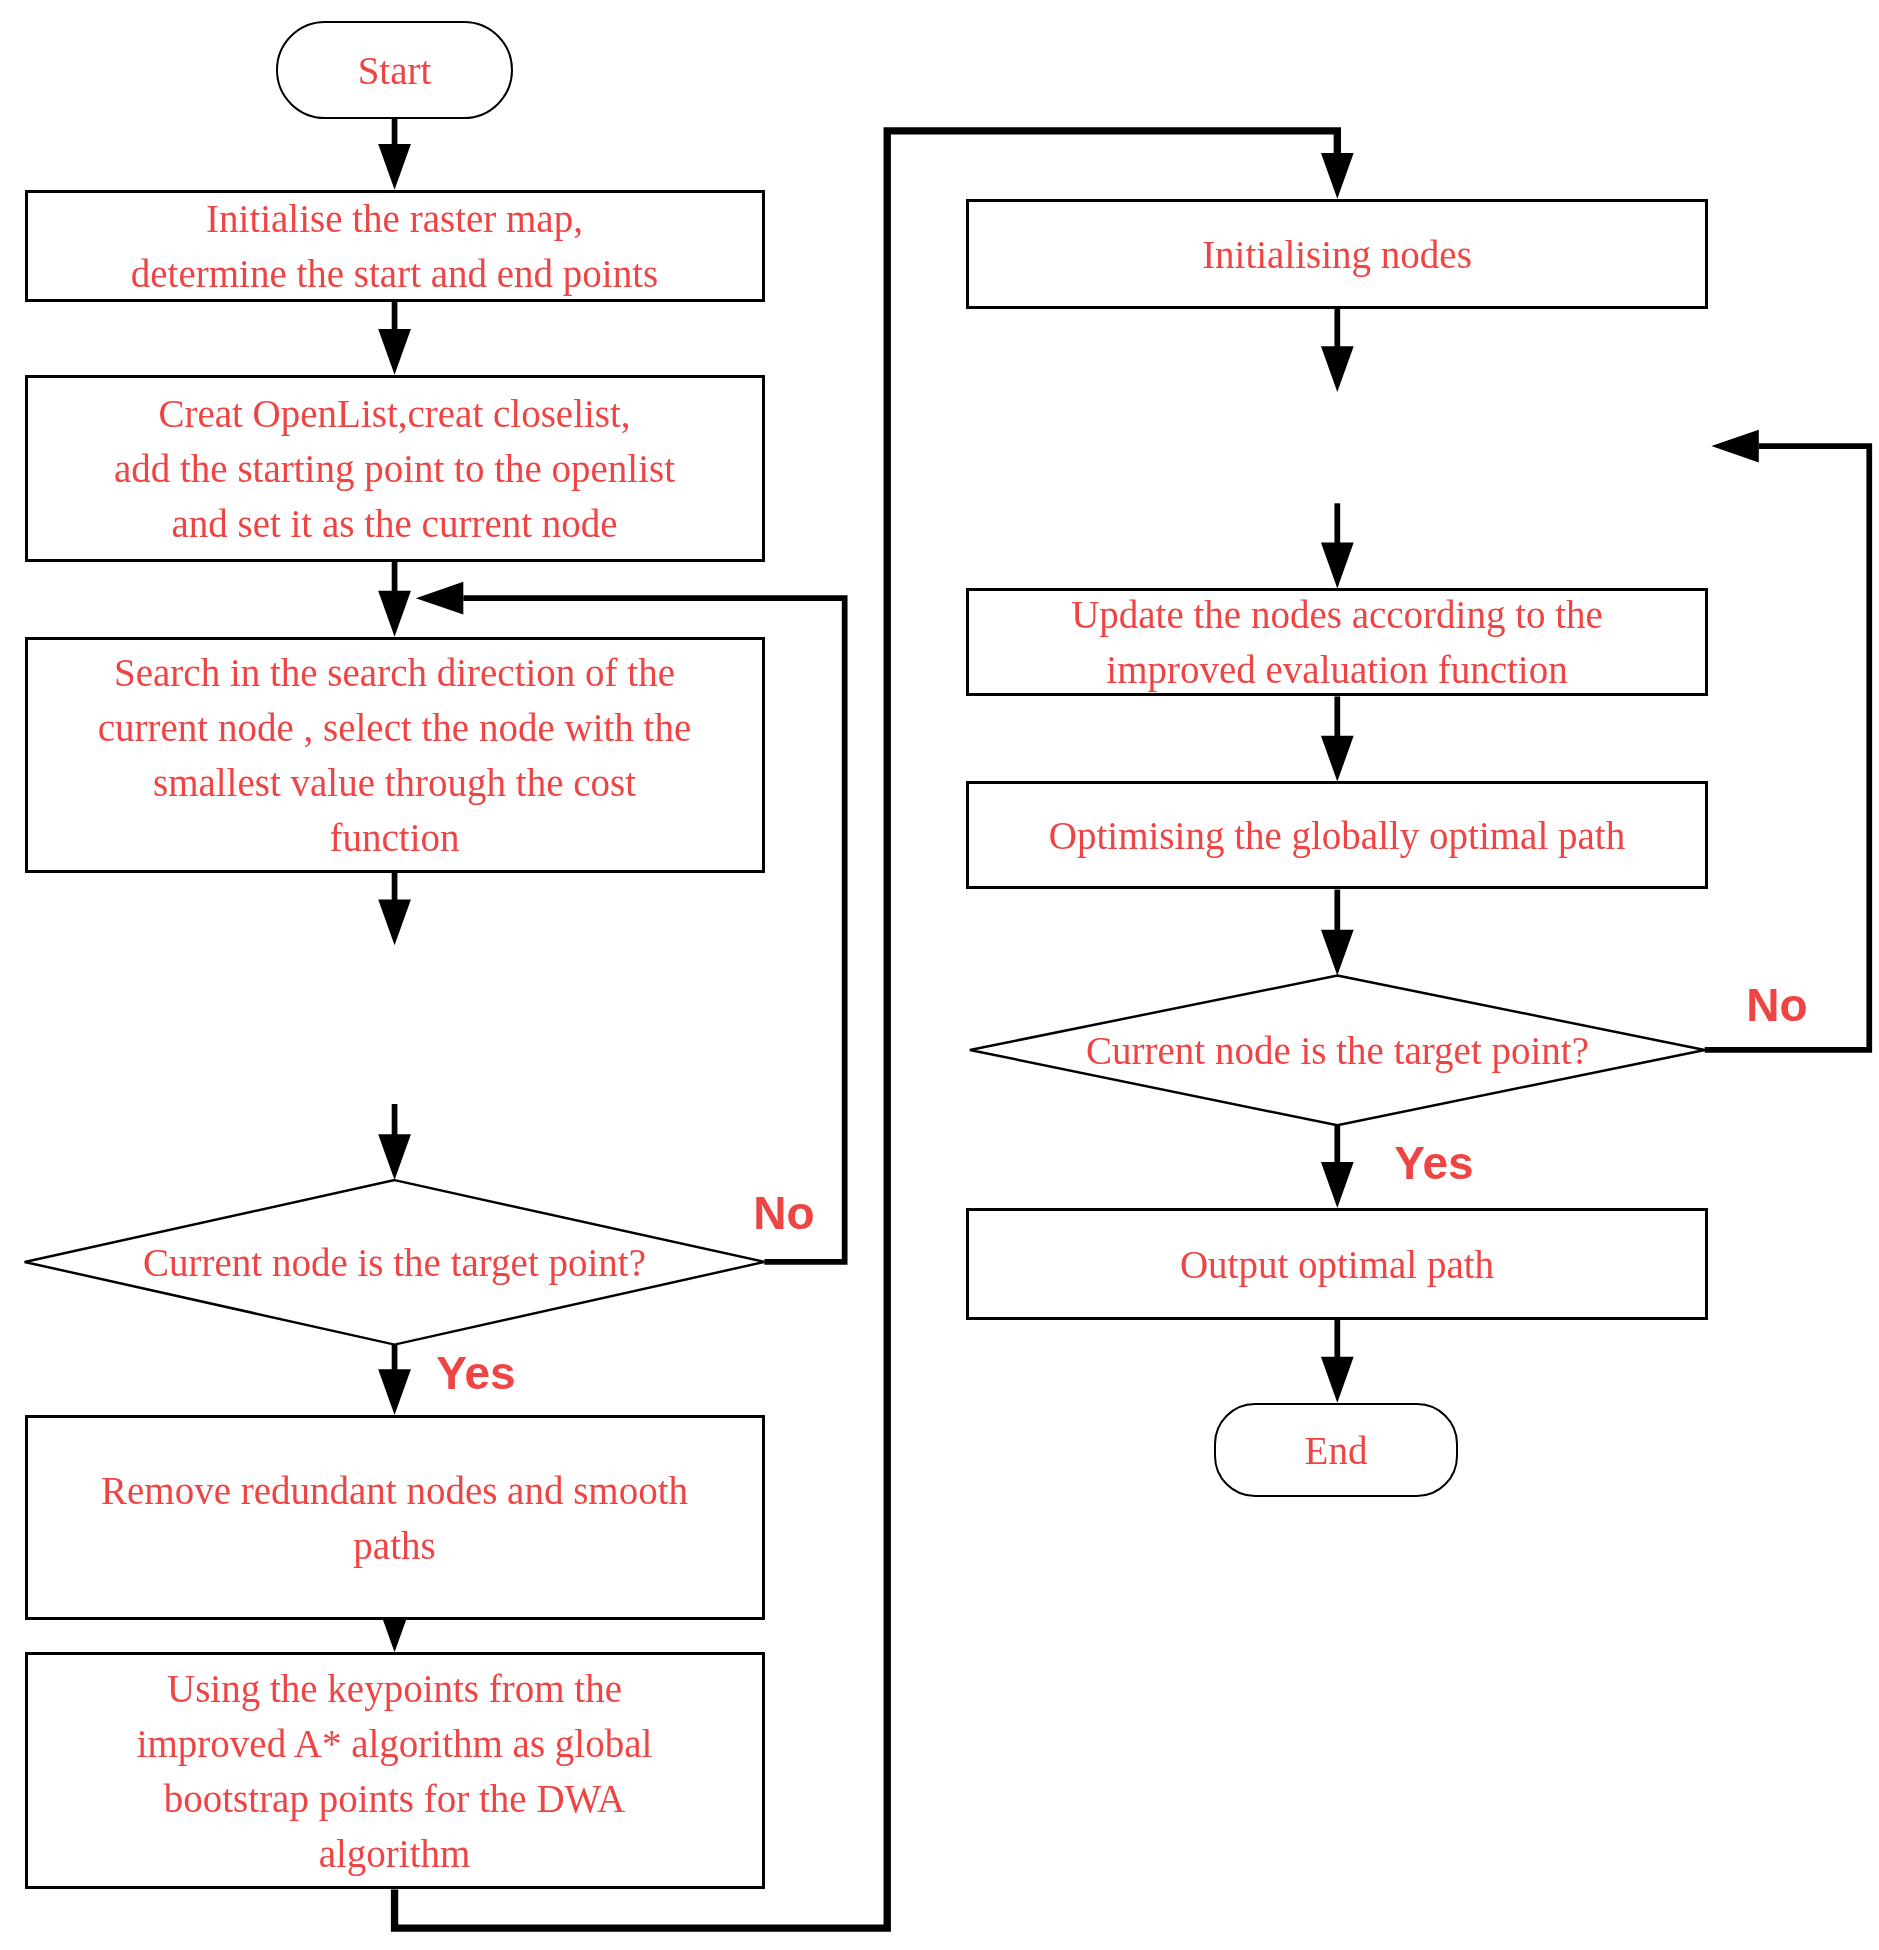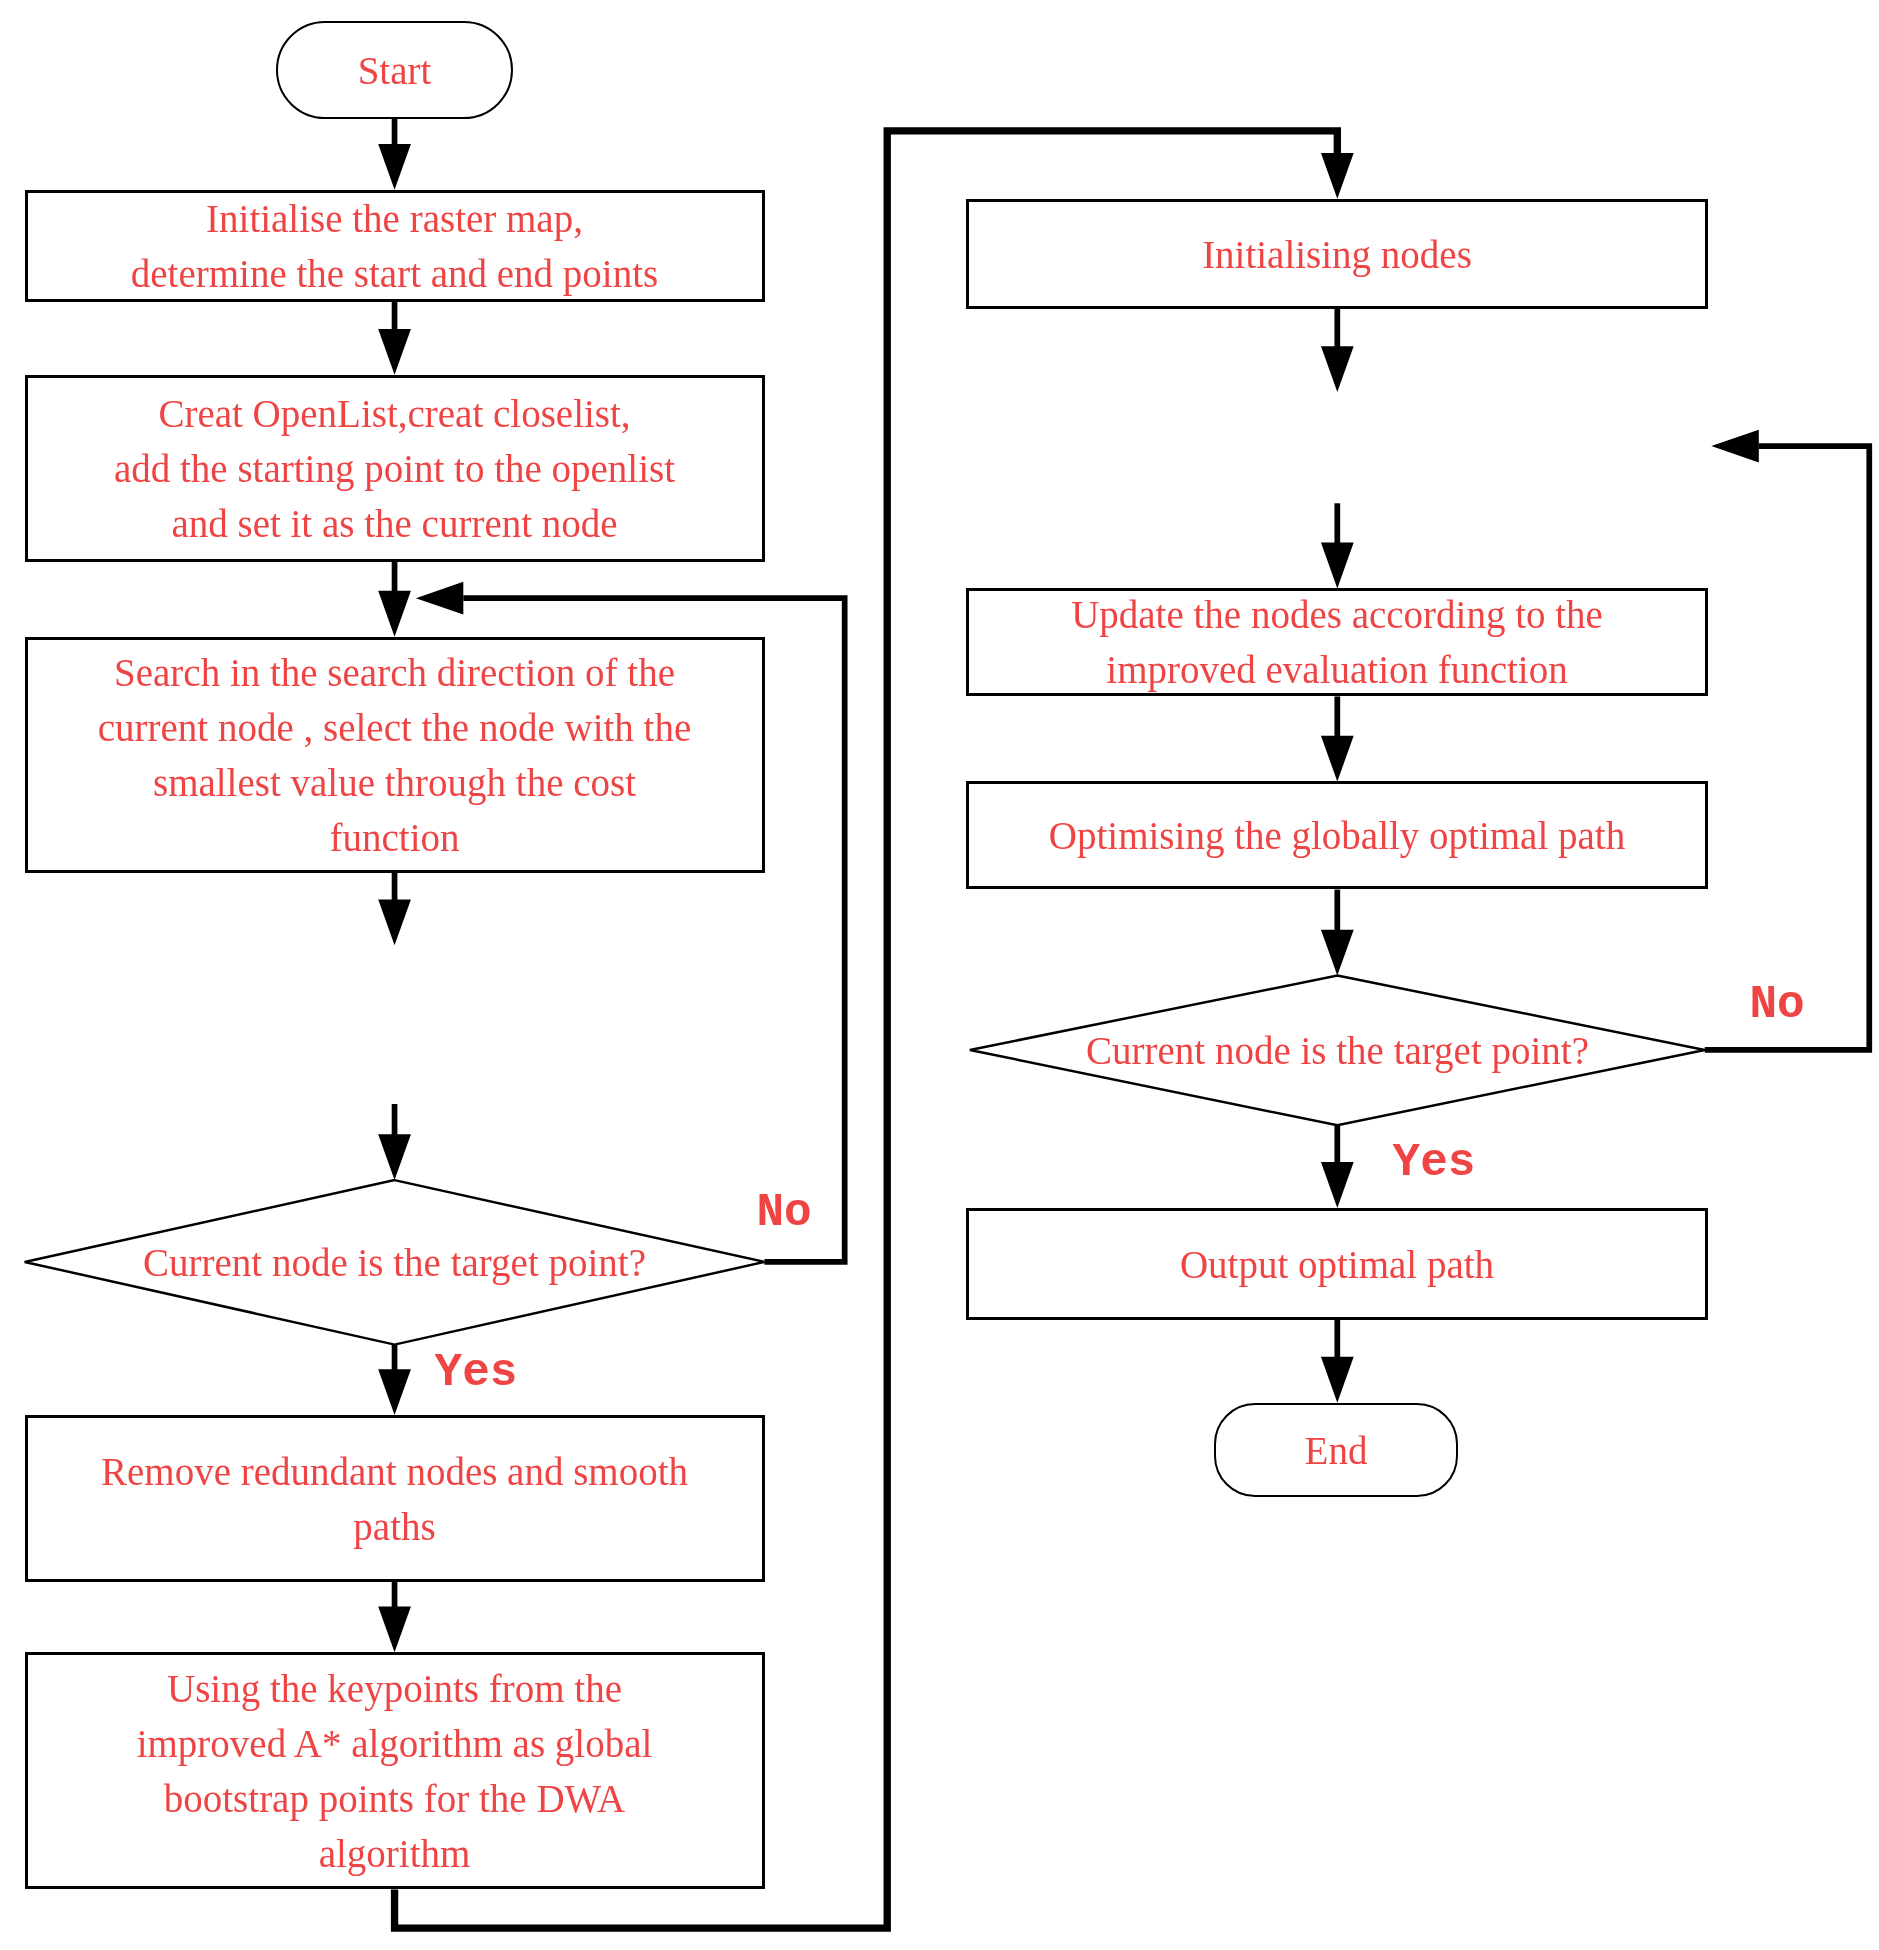--- a/index.html
+++ b/index.html
@@ -11,21 +11,21 @@
   .node {
     position:absolute; display:flex; align-items:center; justify-content:center;
     text-align:center; white-space:pre-line; box-sizing:border-box;
     font-size:39px; line-height:55px;
   }
   .process    { border:3.3px solid #000; background:#fff; }
   .terminator { border:2.5px solid #000; background:#fff; }
   .decision-text { background:transparent; }
   .edge-label {
     position:absolute; transform:translate(-50%,-50%);
-    font-family:Liberation Mono, monospace;
+    font-family:Liberation Sans, sans-serif;
     font-weight:bold; font-size:46px; line-height:46px;
   }
 </style>
 </head>
 <body>
 
 <div class="canvas">
 
   <svg class="wires" width="1880" height="1951" viewBox="0 0 2297 2384">
     <g stroke="#000" fill="#000">
@@ -114,21 +114,21 @@
 and set it as the current node</div>
 
   <div class="node process" style="left:24.5px;top:637px;width:740px;height:236px;">Search in the search direction of the
 current node , select the node with the
 smallest value through the cost
 function</div>
 
 
   <div class="node decision-text" style="left:67px;top:1221px;width:655px;height:82px;">Current node is the target point?</div>
 
-  <div class="node process" style="left:24.5px;top:1415px;width:740px;height:167px;">Remove redundant nodes and smooth
+  <div class="node process" style="left:24.5px;top:1415px;width:740px;height:205px;">Remove redundant nodes and smooth
 paths</div>
 
   <div class="node process" style="left:24.5px;top:1652px;width:740px;height:237px;">Using the keypoints from the
 improved A* algorithm as global
 bootstrap points for the DWA
 algorithm</div>
 
   <div class="node process" style="left:966px;top:199px;width:742px;height:110px;">Initialising nodes</div>
 
 

